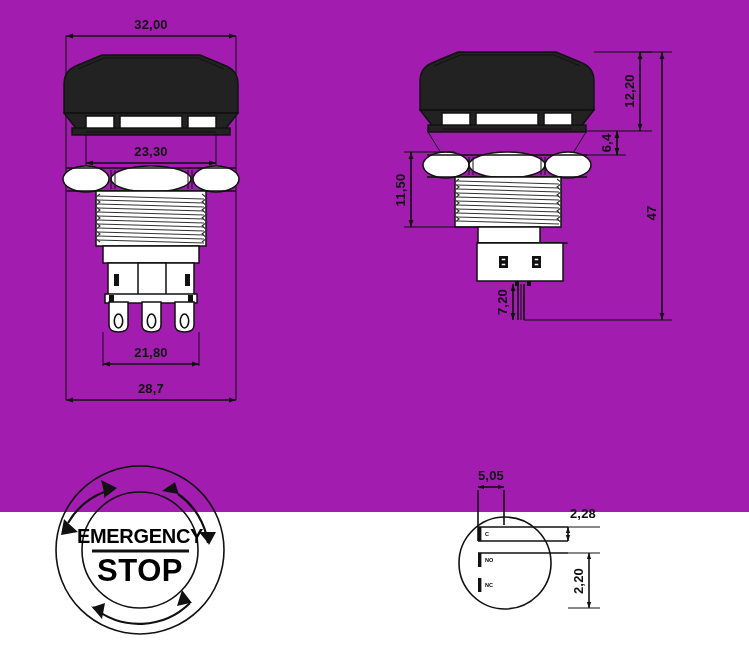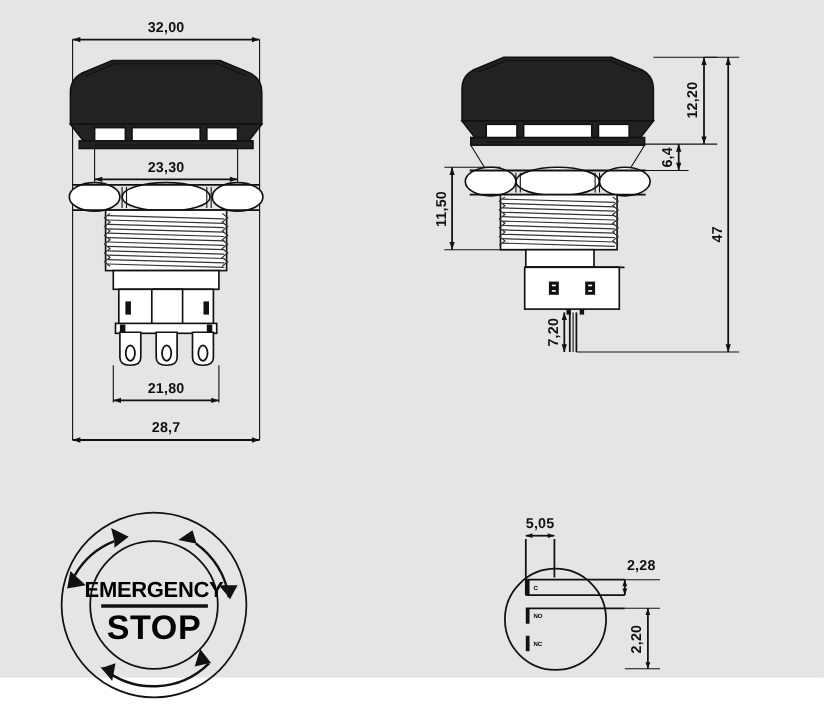--- a/index.html
+++ b/index.html
@@ -11,22 +11,22 @@
   body {
     width: 749px;
     height: 659px;
     font-family: "Liberation Sans", sans-serif;
     color: #000000;
     overflow: hidden;
   }
   #drawing-root {
     position: relative;
     width: 749px;
-    height: 616px;
-    background: #e5e5e5;
+    height: 512px;
+    background: #a21caf;
   }
   svg#tech-drawing {
     display: block;
     width: 749px;
     height: 659px;
   }
   .dim-text {
     font-family: "Liberation Sans", sans-serif;
     font-size: 13px;
     font-weight: 700;

